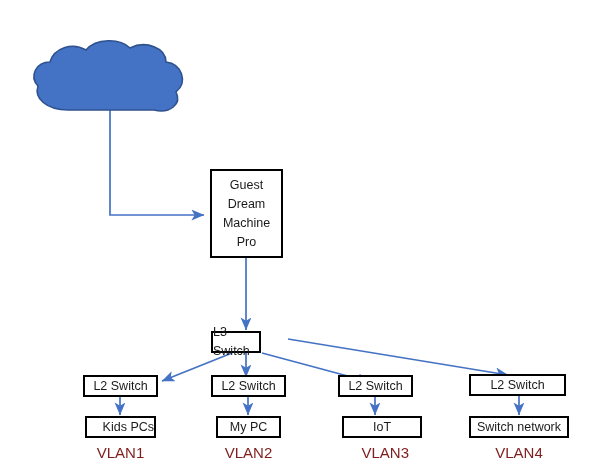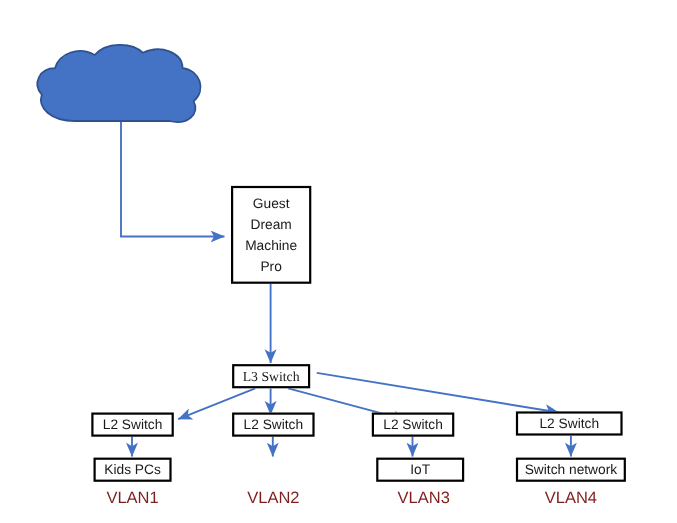--- a/index.html
+++ b/index.html
@@ -92,39 +92,42 @@
     </g>
   </svg>
 
   <div class="node" style="left:210px; top:169px; width:73px; height:89px;">
     <span class="ln">Guest</span>
     <span class="ln">Dream</span>
     <span class="ln">Machine</span>
     <span class="ln">Pro</span>
   </div>
 
-  <div class="node" style="left:211px; top:331px; width:71px; height:22px;font-family:Liberation Serif, serif;">
+  <div class="node" style="left:211px; top:331px; width:50px; height:22px;">
     <span class="ln">L3 Switch</span>
   </div>
 
   <div class="node" style="left:83px; top:375px; width:75px; height:22px;">
     <span class="ln">L2 Switch</span>
   </div>
   <div class="node" style="left:211px; top:375px; width:75px; height:22px;">
     <span class="ln">L2 Switch</span>
   </div>
   <div class="node" style="left:338px; top:375px; width:75px; height:22px;">
     <span class="ln">L2 Switch</span>
   </div>
   <div class="node" style="left:469px; top:374px; width:97px; height:22px;">
     <span class="ln">L2 Switch</span>
   </div>
 
-  <div class="node" style="left:85px; top:416px; width:71px; height:22px;">
+  <div class="node" style="left:85px; top:416px; width:71px; height:22px;align-items:flex-end;">
     <span class="ln">Kids PCs</span>
+  </div>
+  <div class="node" style="left:216px; top:416px; width:65px; height:22px;">
+    <span class="ln">My PC</span>
   </div>
   <div class="node" style="left:342px; top:416px; width:80px; height:22px;">
     <span class="ln">IoT</span>
   </div>
   <div class="node" style="left:469px; top:416px; width:100px; height:22px;">
     <span class="ln">Switch network</span>
   </div>
 
   <div class="vlan-label" style="left:85px; top:444px; width:71px;">VLAN1</div>
   <div class="vlan-label" style="left:216px; top:444px; width:65px;">VLAN2</div>

